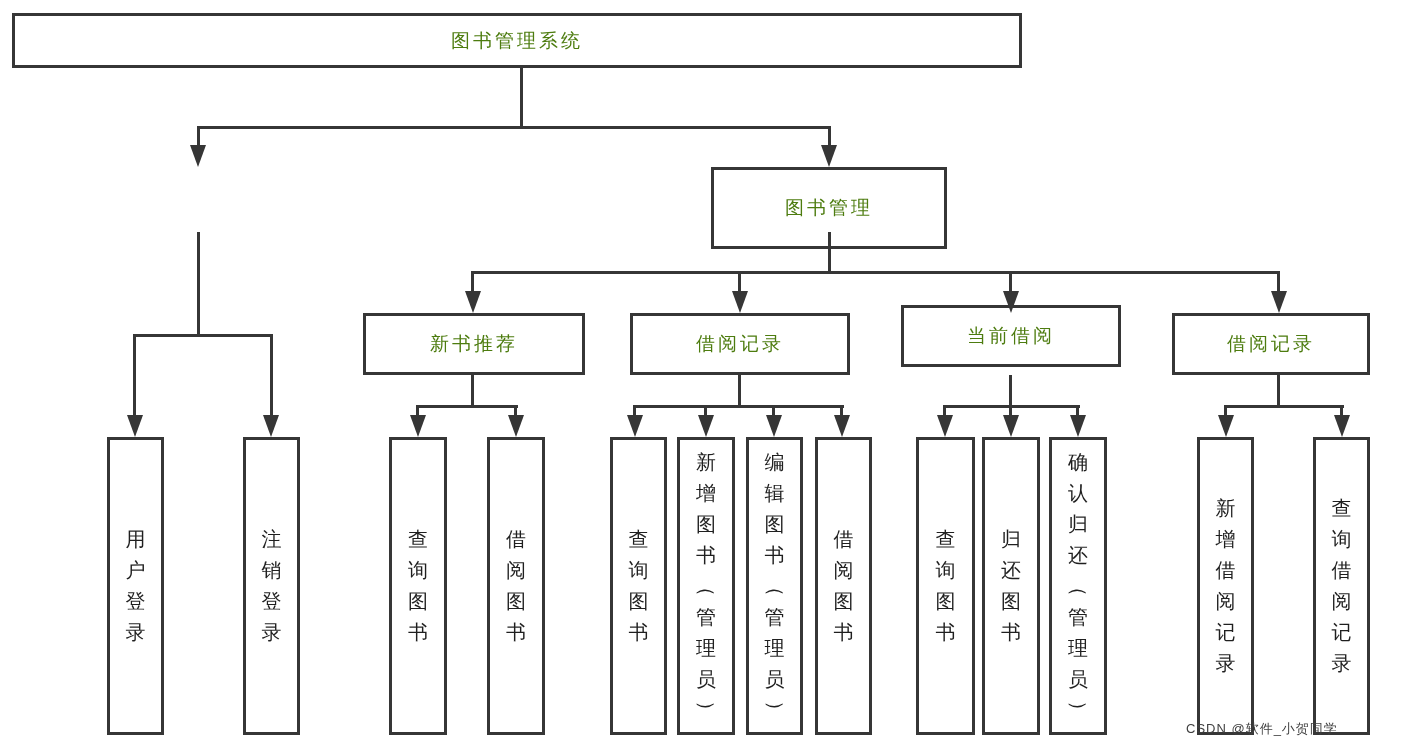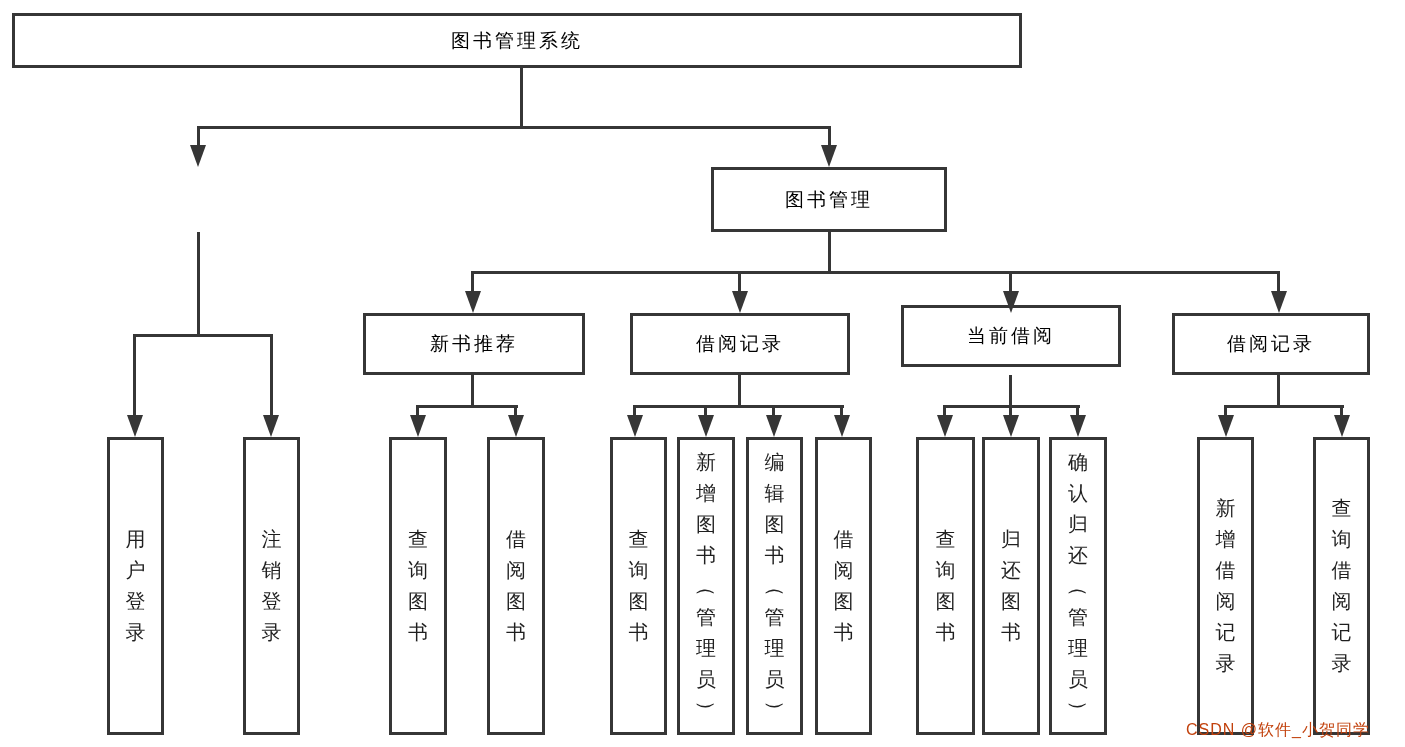--- a/index.html
+++ b/index.html
@@ -16,21 +16,21 @@
     box-sizing:border-box;
     border:3px solid #363636;
     background:#ffffff;
     display:flex;
     align-items:center;
     justify-content:center;
   }
   .hlabel{
     font-size:19px;
     letter-spacing:3px;
-    color:#000000;
+    color:#4d7c0f;
     white-space:nowrap;
     text-align:right;
   }
   .vtext{
     font-size:20px;
     line-height:31px;
     color:#1f1f1f;
     text-align:center;
   }
   .vchar{display:block;}
@@ -41,36 +41,36 @@
   .arrow{
     position:absolute;
     width:0;height:0;
     border-left:8px solid transparent;
     border-right:8px solid transparent;
     border-top:22px solid #363636;
   }
   .watermark{
     position:absolute;
     left:1186px;top:720px;
-    font-size:16px;
-    color:#c2410c;
+    font-size:13px;
+    color:#404040;
     letter-spacing:1px;
     white-space:nowrap;
   }
 </style>
 </head>
 <body>
 
 <div id="stage">
 
   <div class="box" style="left:12px;top:13px;width:1010px;height:55px;">
     <span class="hlabel">图书管理系统</span>
   </div>
 
-  <div class="box" style="left:711px;top:167px;width:236px;height:65px;">
+  <div class="box" style="left:711px;top:167px;width:236px;height:82px;">
     <span class="hlabel">图书管理</span>
   </div>
 
   <div class="box" style="left:363px;top:313px;width:222px;height:62px;">
     <span class="hlabel">新书推荐</span>
   </div>
   <div class="box" style="left:630px;top:313px;width:220px;height:62px;">
     <span class="hlabel">借阅记录</span>
   </div>
   <div class="box" style="left:901px;top:305px;width:220px;height:62px;">

